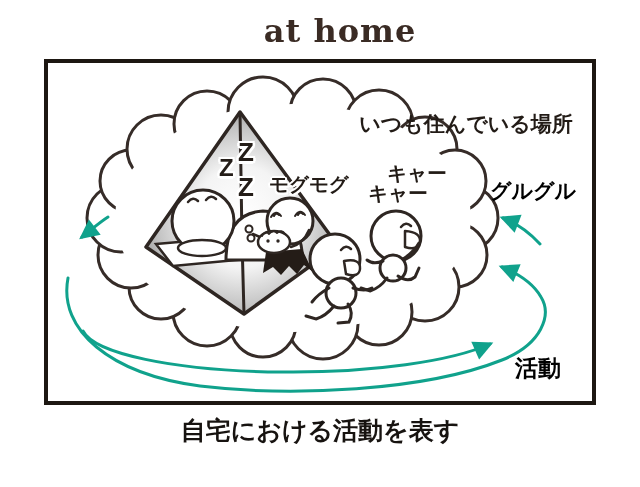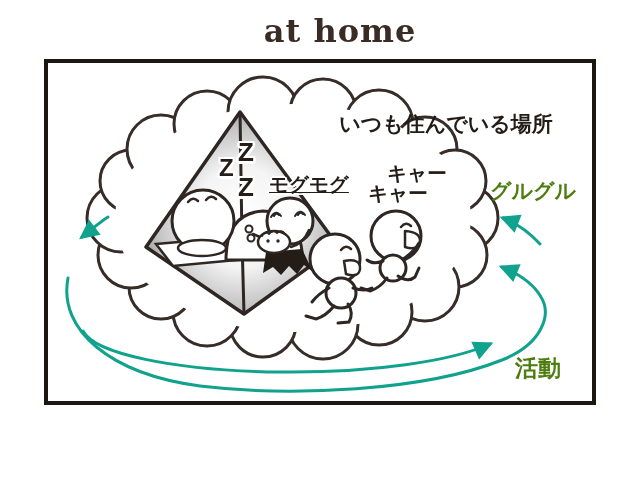--- a/index.html
+++ b/index.html
@@ -7,23 +7,23 @@
          font-family:"Liberation Sans",sans-serif;}
   .title{position:absolute;left:320px;top:12px;transform:translateX(-50%);
          font-family:"DejaVu Serif",serif;font-weight:bold;font-size:32px;
          color:#3a2b24;white-space:nowrap;letter-spacing:1px;margin-left:20px;}
   .frame{position:absolute;left:44px;top:59px;width:552px;height:346px;
          border:4px solid #1d1712;box-sizing:border-box;background:transparent;}
   svg.illustration{position:absolute;left:0;top:0;}
   .lbl{position:absolute;font-weight:bold;color:#221b16;white-space:nowrap;
        font-size:19.5px;line-height:1;}
   .lbl.center{transform:translateX(-50%);}
-  .teal{color:#4d7c0f;}
+  .teal{color:#000000;}
   .halo{text-shadow:2px 0 0 #fff,-2px 0 0 #fff,0 2px 0 #fff,0 -2px 0 #fff,
-        1.5px 1.5px 0 #fff,-1.5px 1.5px 0 #fff,1.5px -1.5px 0 #fff,-1.5px -1.5px 0 #fff;text-decoration:underline;}
+        1.5px 1.5px 0 #fff,-1.5px 1.5px 0 #fff,1.5px -1.5px 0 #fff,-1.5px -1.5px 0 #fff;}
   .zee{position:absolute;font-weight:bold;color:#241d18;line-height:1;
        text-shadow:2.5px 0 0 #fff,-2.5px 0 0 #fff,0 2.5px 0 #fff,0 -2.5px 0 #fff,
        2px 2px 0 #fff,-2px 2px 0 #fff,2px -2px 0 #fff,-2px -2px 0 #fff;}
   .caption{position:absolute;left:320px;transform:translateX(-50%);
            font-weight:bold;font-size:25px;color:#171310;white-space:nowrap;line-height:1;}
 </style>
 </head>
 <body>
 
 <div class="stage">
@@ -118,29 +118,30 @@
       <path d="M401,227 Q406,221 411,226" stroke-width="2.5"></path>
       <path d="M405,231 Q421,232 420,242 Q418,251 405,247 Z" fill="#ffffff" stroke-width="2.5" stroke-linejoin="round"></path>
       <circle cx="393" cy="268" r="13" fill="#ffffff"></circle>
       <path d="M403,259 Q414,252 419,243"></path>
       <path d="M383,261 Q373,265 367,260"></path>
       <path d="M387,278 Q380,288 370,291 L361,288"></path>
       <path d="M398,276 Q408,283 415,277 L419,268"></path>
     </g>
   </svg>
 
-  <span class="lbl center" style="left:446px;top:113px;font-size:21px;">いつも住んでいる場所</span>
+  <span class="lbl center" style="left:466px;top:113px;font-size:21px;">いつも住んでいる場所</span>
 
   <span class="zee" style="left:238px;top:139px;font-size:26px;">Z</span>
   <span class="zee" style="left:219px;top:156px;font-size:24px;">Z</span>
   <span class="zee" style="left:238px;top:174px;font-size:26px;">Z</span>
 
   <span class="lbl halo" style="left:269px;top:175px;">モグモグ</span>
 
   <span class="lbl center" style="left:417px;top:164px;">キャー</span>
   <span class="lbl center" style="left:398px;top:184px;">キャー</span>
 
   <span class="lbl center teal" style="left:533px;top:180px;font-size:21px;">グルグル</span>
 
   <span class="lbl center teal" style="left:512px;top:357px;font-size:23px;margin-left:26px;">活動</span>
 
+  <div class="caption" style="top:418px;">自宅における活動を表す</div>
 
 </div>
 
 </body></html>

